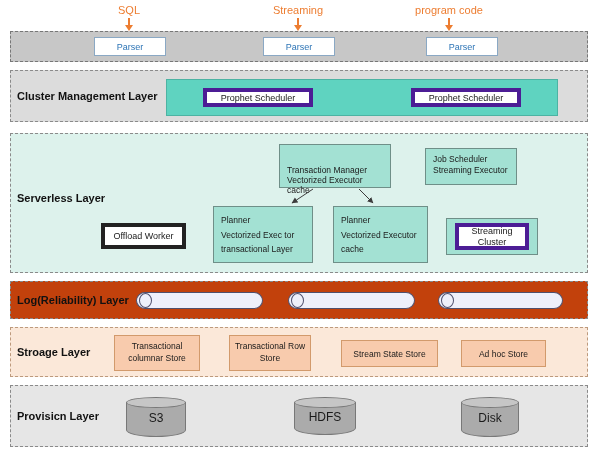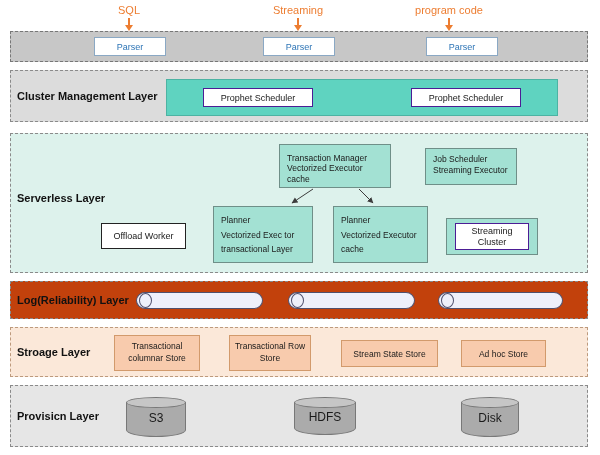--- a/index.html
+++ b/index.html
@@ -12,21 +12,21 @@
   }
   .layer-title {
     position:absolute; font-weight:bold; font-size:11px; color:#111; white-space:nowrap;
   }
   .box {
     position:absolute; box-sizing:border-box; display:flex; flex-direction:column;
     align-items:center; justify-content:center; text-align:center;
   }
   .box span { display:block; }
   .box-left { align-items:flex-start; text-align:left; padding-left:7px; justify-content:space-evenly; }
-  .white-box { background:#ffffff; border:1px solid #4c1d95; }
+  .white-box { background:#ffffff; border:4px solid #4c1d95; }
   .teal-box  { background:#a3e1d3; border:1px solid #6f8f88; }
   .teal-strong { position:absolute; background:#5fd3c0; border:1px solid #4db3a3; box-sizing:border-box; }
   .parser-bar { background:#c7c7c7; border-color:#777; }
   .parser-box { border:1px solid #8aa8c4; }
   .parser-box span { color:#2e75b6; font-size:9px; }
   .cluster-bar { background:#dcdcdc; }
   .serverless-bg { background:#ddf2ec; }
   .log-bg { background:#c2410c; }
   .storage-bg { background:#fbe8d9; border-color:#bd9a7d; }
   .provision-bg { background:#e6e6e6; }
@@ -85,21 +85,21 @@
       <span>Prophet Scheduler</span>
     </div>
     <div class="box white-box fs9" style="left:400px;top:17px;width:110px;height:19px">
       <span>Prophet Scheduler</span>
     </div>
   </div>
 
   <div class="layer serverless-bg" style="left:10px;top:133px;width:578px;height:140px">
     <div class="layer-title" style="left:6px;top:58px">Serverless Layer</div>
 
-    <div class="box teal-box box-left fs85" style="left:268px;top:10px;width:112px;height:44px;padding-top:7px;padding-bottom:3px">
+    <div class="box teal-box box-left fs85" style="left:268px;top:10px;width:112px;height:44px;padding-top:20px;padding-bottom:3px">
       <span>Transaction Manager</span>
       <span>Vectorized Executor</span>
       <span>cache</span>
     </div>
 
     <div class="box teal-box box-left fs85" style="left:414px;top:14px;width:92px;height:37px;padding-top:3px;padding-bottom:7px">
       <span>Job Scheduler</span>
       <span>Streaming Executor</span>
     </div>
 

